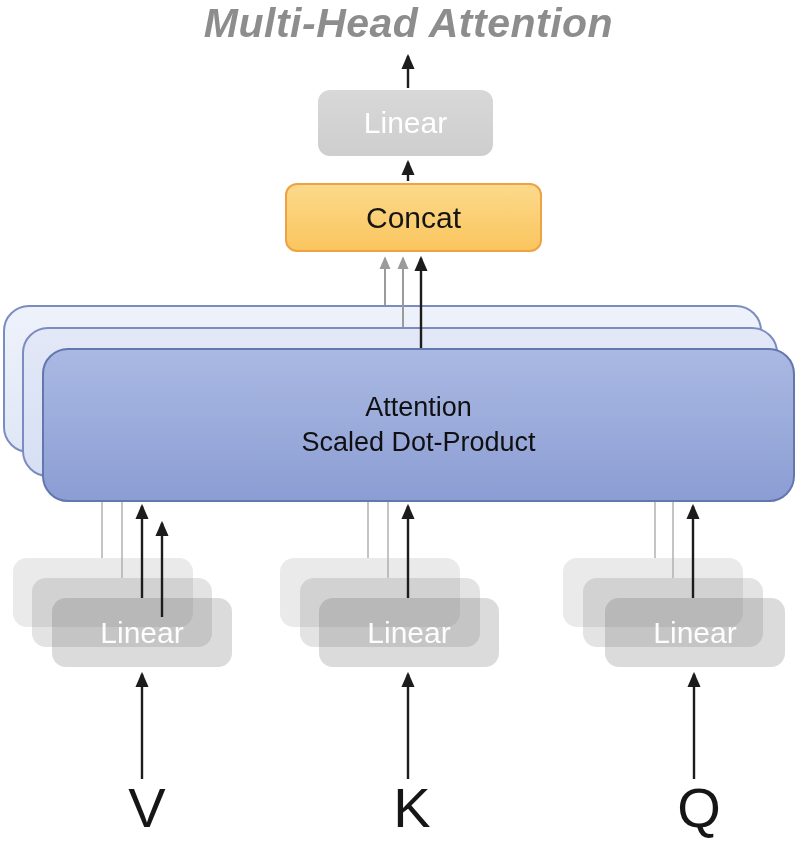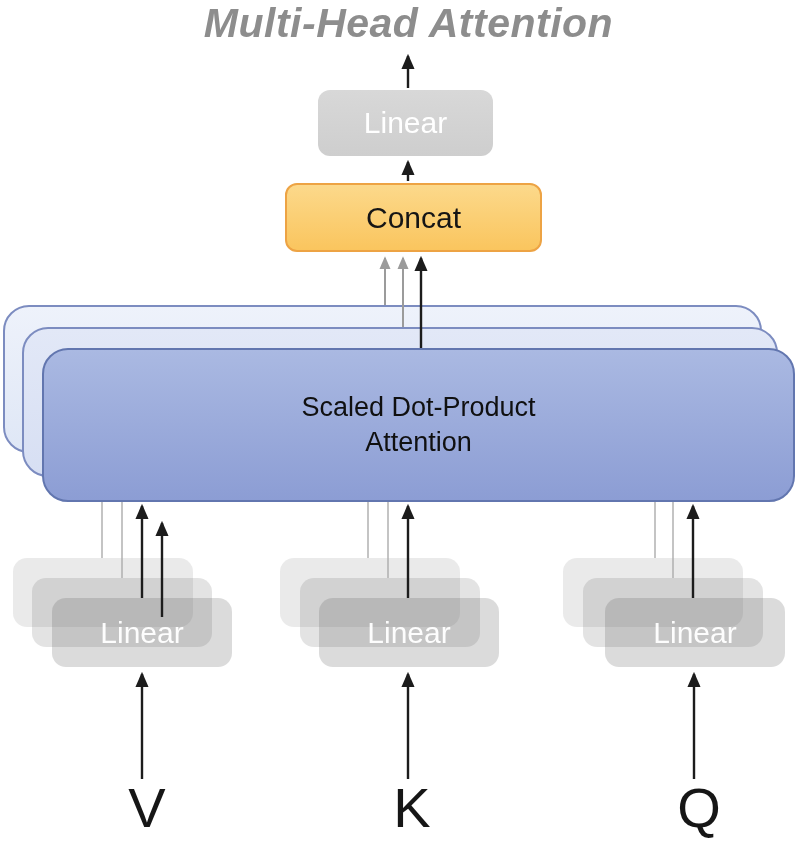--- a/index.html
+++ b/index.html
@@ -73,22 +73,22 @@
 </head>
 <body>
 
 <div class="canvas">
 
   <h1 class="title">Multi-Head Attention</h1>
 
   <div class="blue blue-back"></div>
   <div class="blue blue-mid"></div>
   <div class="blue blue-front">
+    <div>Attention</div>
     <div>Scaled Dot-Product</div>
-    <div>Attention</div>
   </div>
 
   <div class="box linear-top">
     <span>Linear</span>
   </div>
   <div class="box concat">
     <span>Concat</span>
   </div>
 
   <div class="gbox g1 v-g1"></div>

